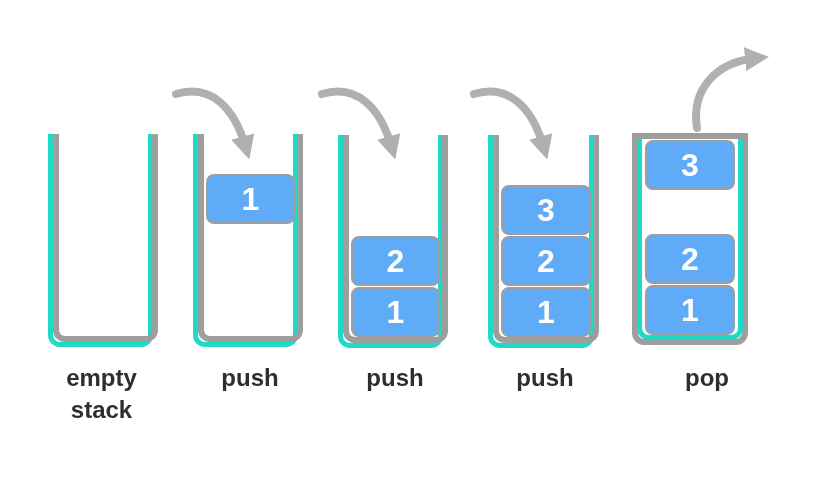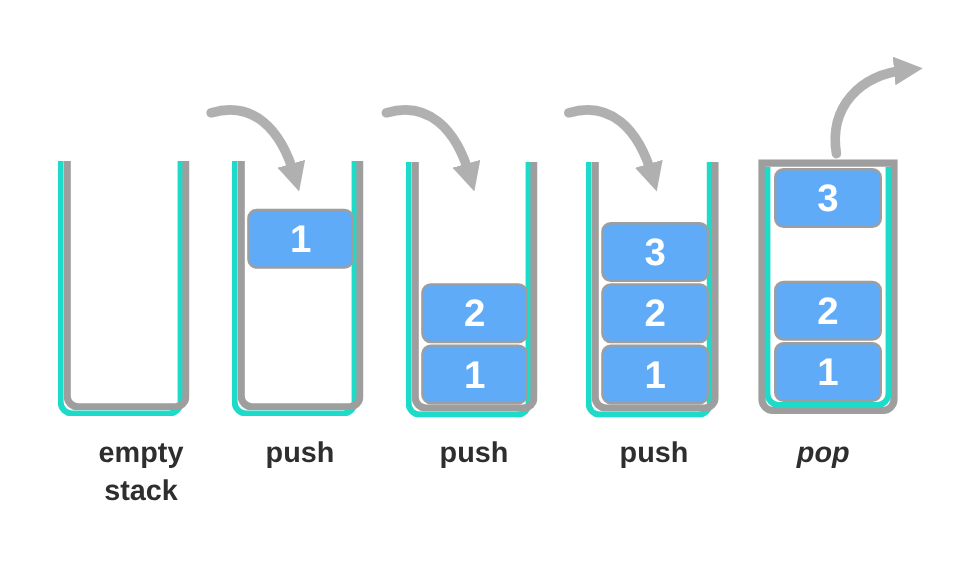--- a/index.html
+++ b/index.html
@@ -162,19 +162,19 @@
     <path d="M 14 18 C 48 8 72 30 84 72" marker-end="url(#ah)"></path>
   </svg>
   <svg class="arrow" style="left:460px; top:76px;" width="105" height="100" viewBox="0 0 105 100">
     <path d="M 14 18 C 48 8 72 30 84 72" marker-end="url(#ah)"></path>
   </svg>
 
   <svg class="arrow" style="left:683px; top:42px;" width="105" height="95" viewBox="0 0 105 95">
     <path d="M 14 86 C 8 48 32 20 74 16" marker-end="url(#ah)"></path>
   </svg>
 
-  <div class="label" style="left:60px; width:115px;text-align:center;">empty stack</div>
+  <div class="label" style="left:44px; width:115px;text-align:center;">empty stack</div>
   <div class="label" style="left:195px; width:110px;">push</div>
   <div class="label" style="left:340px; width:110px;">push</div>
   <div class="label" style="left:490px; width:110px;">push</div>
-  <div class="label" style="left:631px; width:110px;font-style:italic;">pop</div>
+  <div class="label" style="left:652px; width:110px;">pop</div>
 
 </div>
 
 </body></html>

